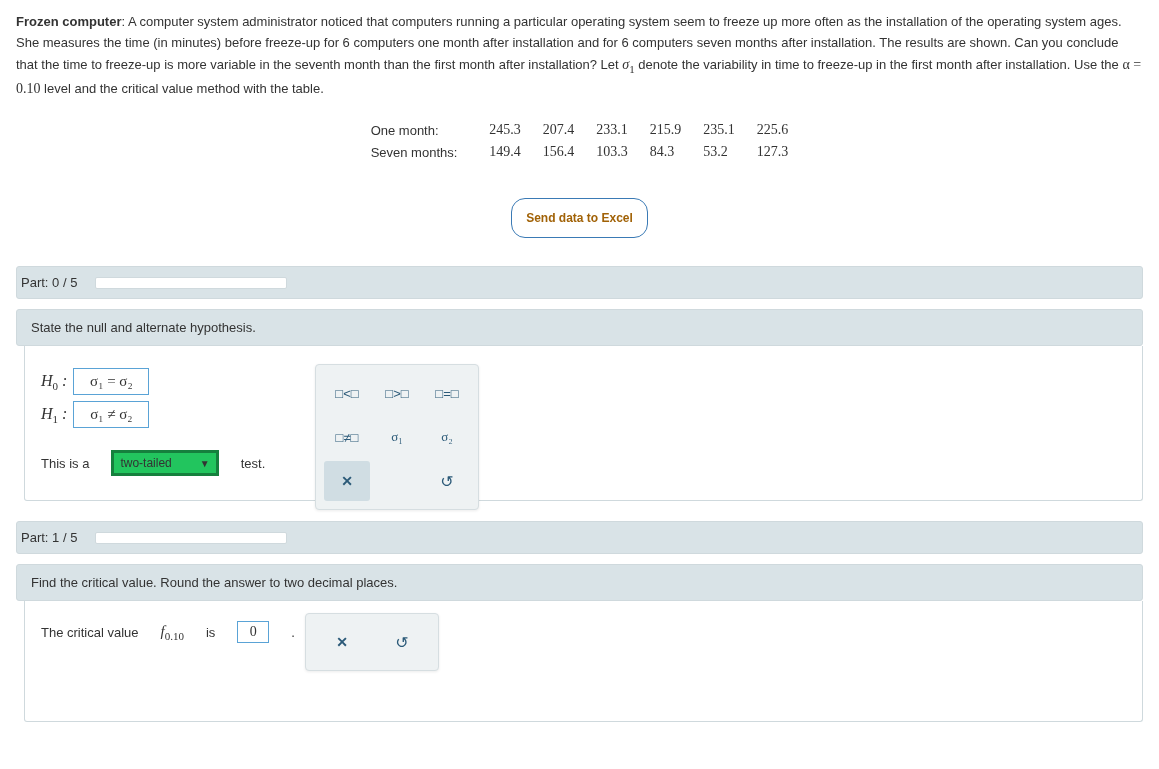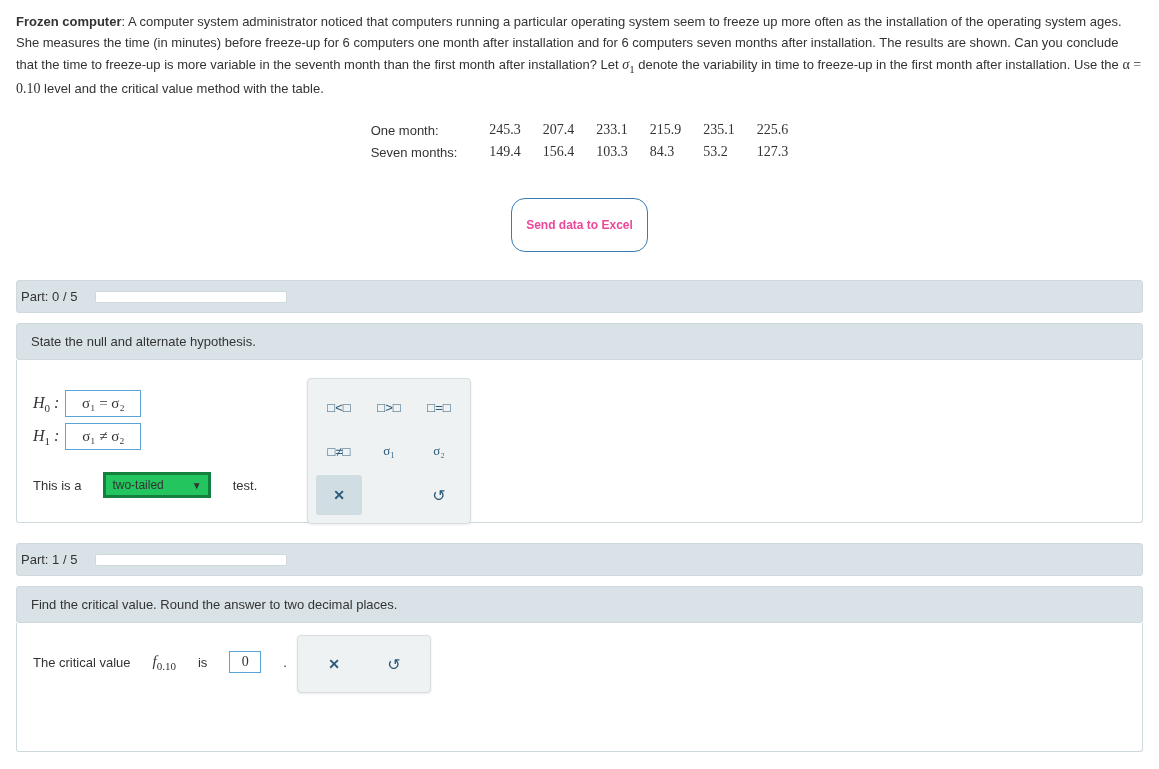--- a/index.html
+++ b/index.html
@@ -29,23 +29,23 @@
   .data-table td.label {
     font-family: Verdana, Geneva, sans-serif;
     font-size: 13px;
     text-align: left;
     padding-right: 20px;
   }
   .excel-wrap { text-align: center; margin-bottom: 28px; }
   .excel-btn {
     display: inline-block;
     border: 1px solid #3a7ab5;
-    color: #ec4899;
-    background: #fff;
-    padding: 19px 14px;
+    color: #a16207;
+    background: #fff;
+    padding: 12px 14px;
     border-radius: 14px;
     font-size: 12px;
     font-weight: bold;
     cursor: pointer;
   }
   .part-header {
     background: #d9e3e7;
     border: 1px solid #cfd9dd;
     border-radius: 3px;
     padding: 8px 4px;
@@ -73,24 +73,25 @@
     border: 1px solid #cfd9dd;
     border-radius: 3px;
     padding: 10px 14px;
     margin: 0 0 0 0;
     font-size: 13px;
   }
   .panel {
     border: 1px solid #cfd9dd;
     border-top: none;
     border-radius: 0 0 3px 3px;
-    padding: 24px 16px 24px 16px;
+    padding: 16px 16px 24px 16px;
     margin-bottom: 20px;
     position: relative;
     min-height: 80px;
+    margin-left: 8px;
   }
   .hyp-line {
     font-family: "Times New Roman", serif;
     font-style: italic;
     font-size: 16px;
     margin: 6px 0;
     display: flex;
     align-items: center;
     gap: 6px;
   }

